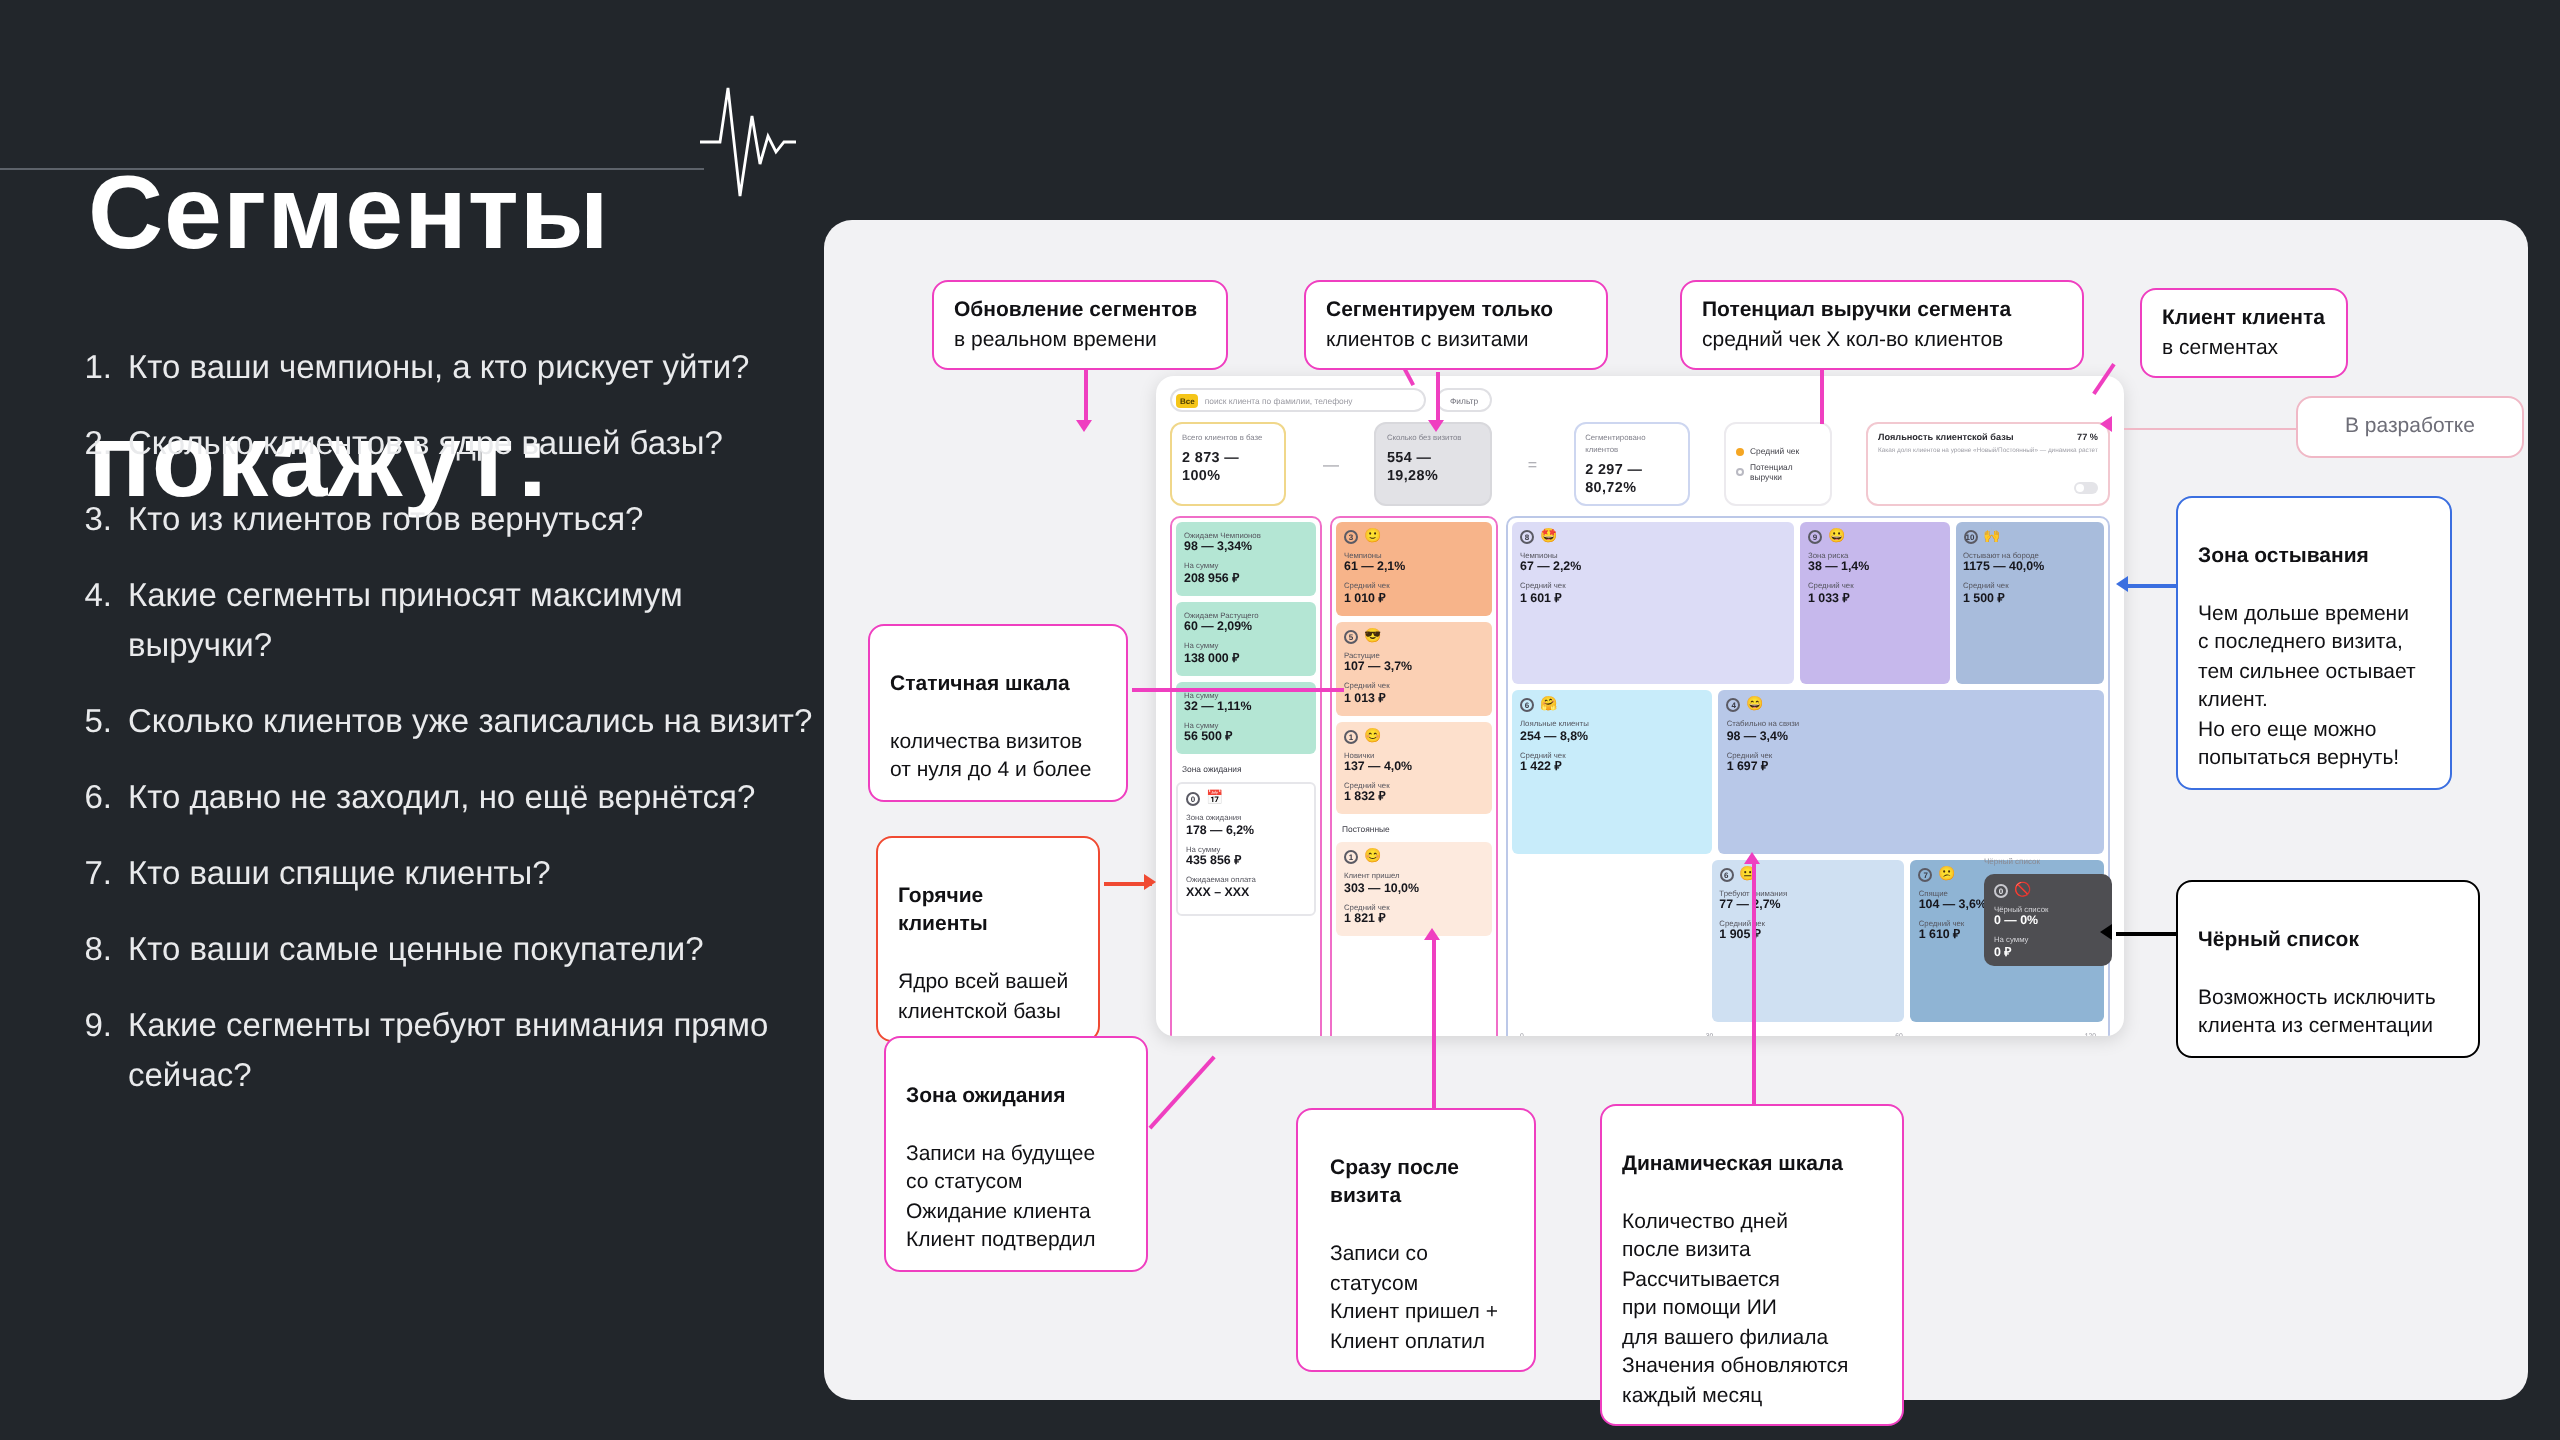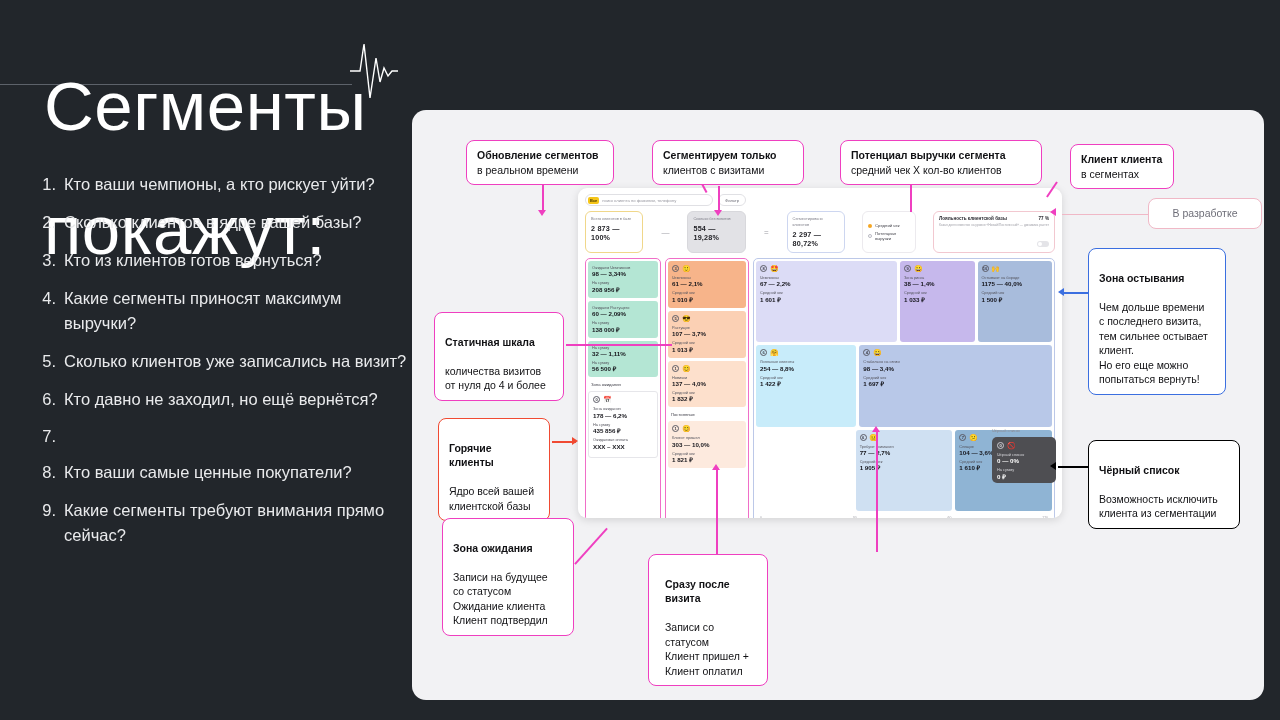--- a/index.html
+++ b/index.html
@@ -8,22 +8,22 @@
     width: 1280px; height: 720px;
     background: #22262b;
     font-family: "Liberation Sans", sans-serif;
     overflow: hidden;
   }
   .slide { position: relative; width: 1280px; height: 720px; background: #22262b; }
 
   
   .title {
     position: absolute; left: 44px; top: 14px;
-    color: #ffffff; font-size: 69px; line-height: 62px;
-    font-weight: 400; letter-spacing: .5px; white-space: pre-line;
+    color: #ffffff; font-size: 52px; line-height: 62px;
+    font-weight: 700; letter-spacing: .5px; white-space: pre-line;
   }
   .pulse { position: absolute; left: 348px; top: 38px; width: 52px; height: 66px; }
   .hairline {
     position: absolute; left: 0; top: 84px; width: 352px; height: 1px;
     background: #5d626a;
   }
 
   .qlist { position: absolute; left: 26px; top: 172px; width: 390px; }
   .qrow { display: flex; align-items: baseline; margin-bottom: 13px; }
   .qnum {
@@ -212,20 +212,21 @@
     <li class="qrow">
       <span class="qnum">5.</span>
       <span class="qtxt">Сколько клиентов уже записались на визит?</span>
     </li>
     <li class="qrow">
       <span class="qnum">6.</span>
       <span class="qtxt">Кто давно не заходил, но ещё вернётся?</span>
     </li>
     <li class="qrow">
       <span class="qnum">7.</span>
+      <span class="qtxt">Кто ваши спящие клиенты?</span>
     </li>
     <li class="qrow">
       <span class="qnum">8.</span>
       <span class="qtxt">Кто ваши самые ценные покупатели?</span>
     </li>
     <li class="qrow">
       <span class="qnum">9.</span>
       <span class="qtxt">Какие сегменты требуют внимания прямо сейчас?</span>
     </li>
   </ol>
@@ -564,14 +565,24 @@
 Клиент подтвердил</span>
   </div>
 
   <div class="co co-pink co11" style="white-space:pre-line">
     <b>Сразу после визита</b>
     <span>Записи со статусом
 Клиент пришел +
 Клиент оплатил</span>
   </div>
 
+  <div class="co co-pink co12" style="white-space:pre-line">
+    <b>Динамическая шкала</b>
+    <span>Количество дней
+после визита
+Рассчитывается
+при помощи ИИ
+для вашего филиала
+Значения обновляются
+каждый месяц</span>
+  </div>
 
 </div>
 
 </body></html>

